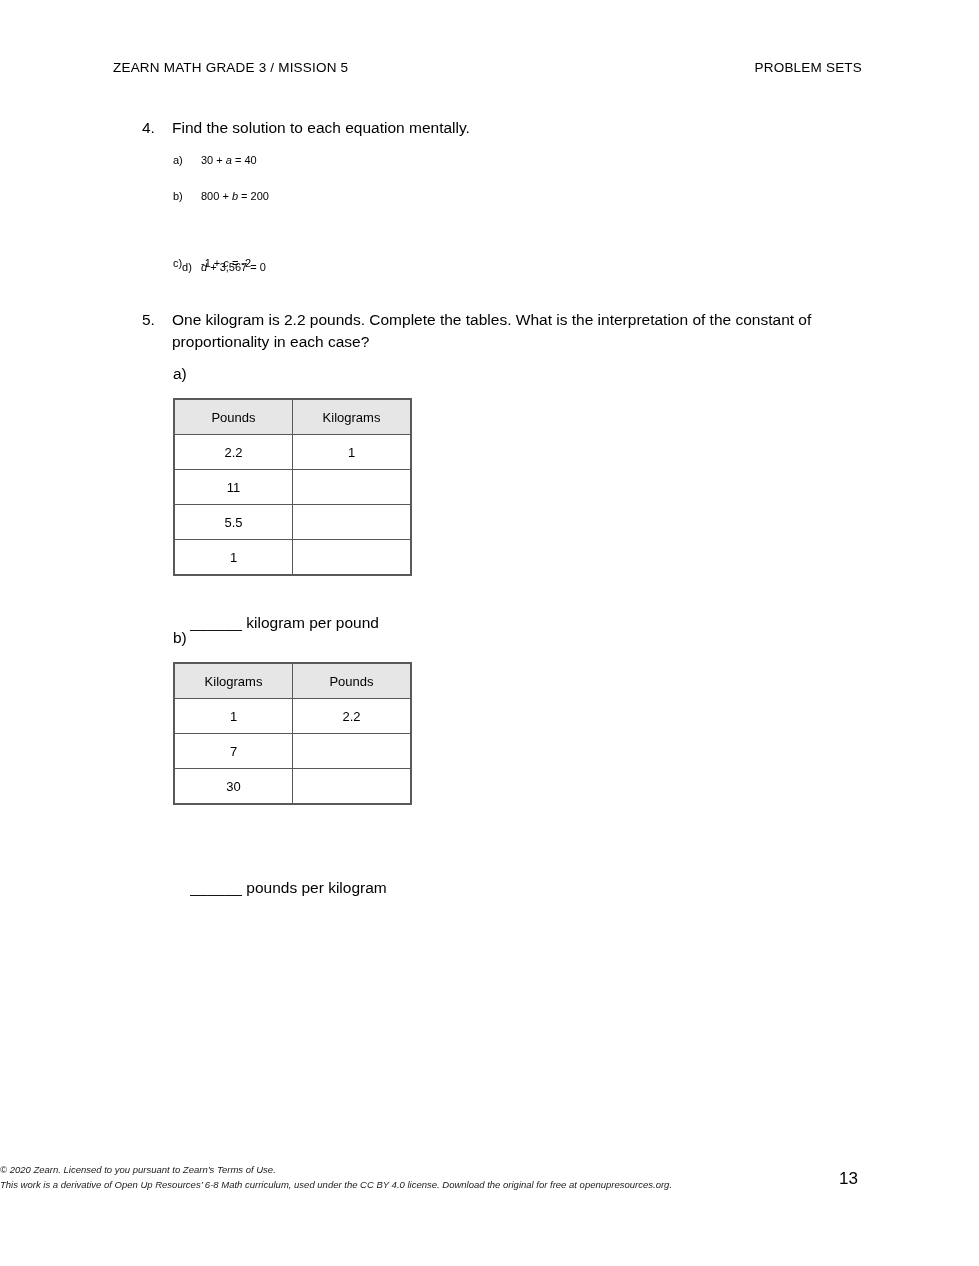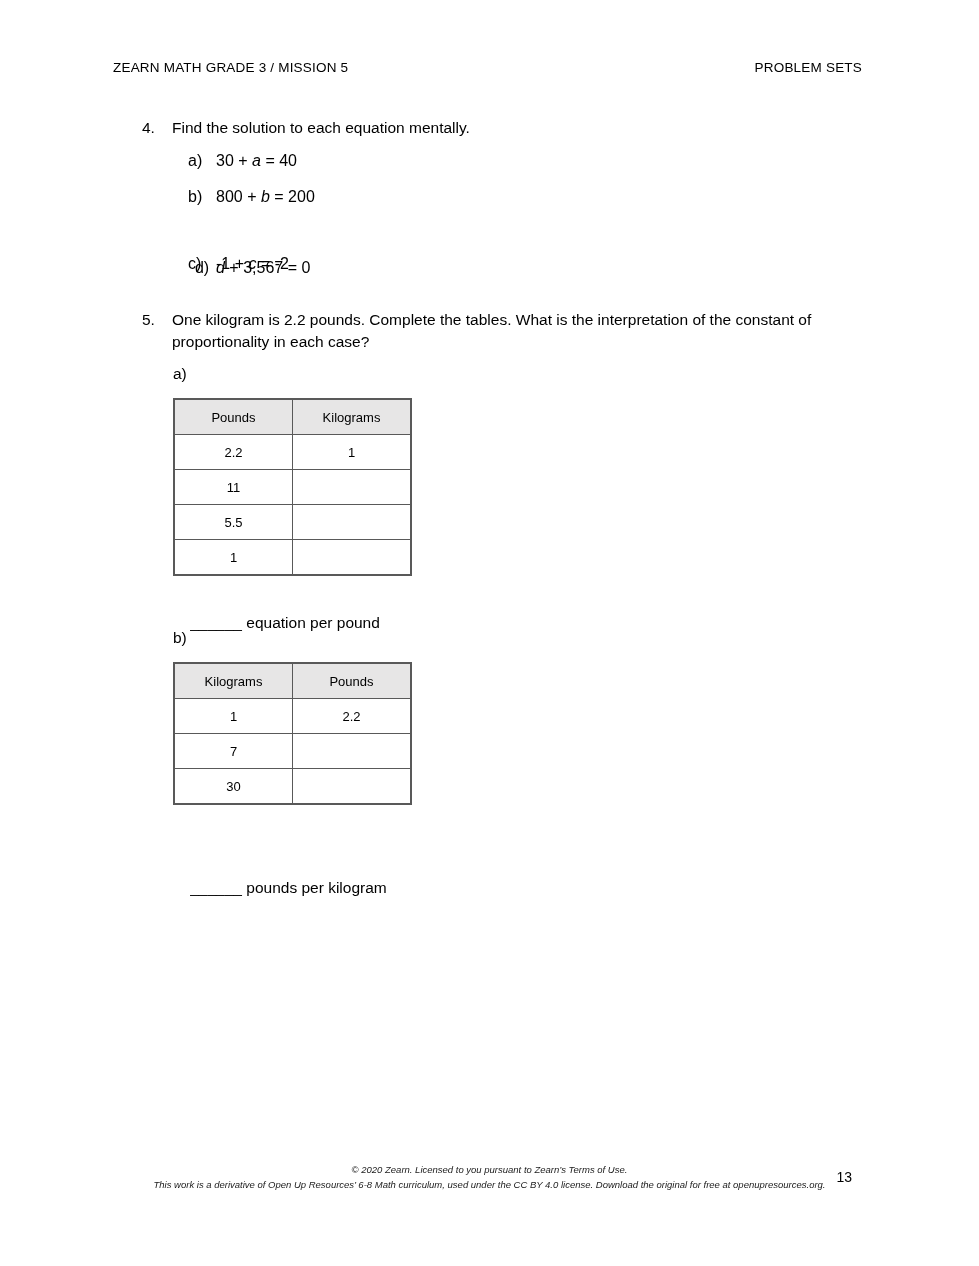--- a/index.html
+++ b/index.html
@@ -18,22 +18,22 @@
     font-size:13.5px; letter-spacing:0.2px;
   }
   .question {
     position:absolute; left:142px;
     display:flex; align-items:flex-start;
     font-size:15.5px; line-height:22px;
   }
   .qnum { display:inline-block; width:30px; flex:0 0 30px; }
   .q5 .qtext { width:690px; }
   .eq-item {
-    position:absolute; left:188px;
-    font-size:16px; line-height:19px;
+    position:absolute; left:173px;
+    font-size:11px; line-height:19px;
   }
   .item-label { display:inline-block; width:28px; }
   .eq-var { font-style:italic; }
   .part-label {
     position:absolute; left:173px;
     font-size:15.5px; line-height:19px;
   }
   table.ztable {
     position:absolute; left:173px;
     border-collapse:collapse;
@@ -47,28 +47,28 @@
     font-weight:400; padding:0;
   }
   table.ztable thead th { background:var(--table-header-fill, #E7E6E6); }
   .blank-line {
     position:absolute; left:173px;
     font-size:15.5px; line-height:19px;
     white-space:pre;
   }
   .footer {
     position:absolute; left:0; right:0; top:1162px;
-    text-align:center;
+    text-align:left;
     font-style:italic;
     font-size:9.5px; line-height:15px;
     color:#1a1a1a;
   }
   .page-number {
-    position:absolute; right:127px; top:1169px;
-    font-size:14px;
+    position:absolute; right:121px; top:1169px;
+    font-size:17px;
   }
 </style>
 </head>
 <body>
 
 <div class="page">
 
   <div class="header">
     <span>ZEARN MATH GRADE 3 / MISSION 5</span>
     <span>PROBLEM SETS</span>
@@ -123,21 +123,21 @@
         <td></td>
       </tr>
       <tr>
         <td>1</td>
         <td></td>
       </tr>
     </tbody>
   </table>
 
   <div class="blank-line" style="top:594px;">
-    <span class="blank">______</span><span> equation per pound</span>
+    <span class="blank">______</span><span> kilogram per pound</span>
   </div>
 
   <div class="part-label" style="top:628px;">b)</div>
 
   <table class="ztable" style="top:662px;">
     <thead>
       <tr>
         <th>Kilograms</th>
         <th>Pounds</th>
       </tr>

